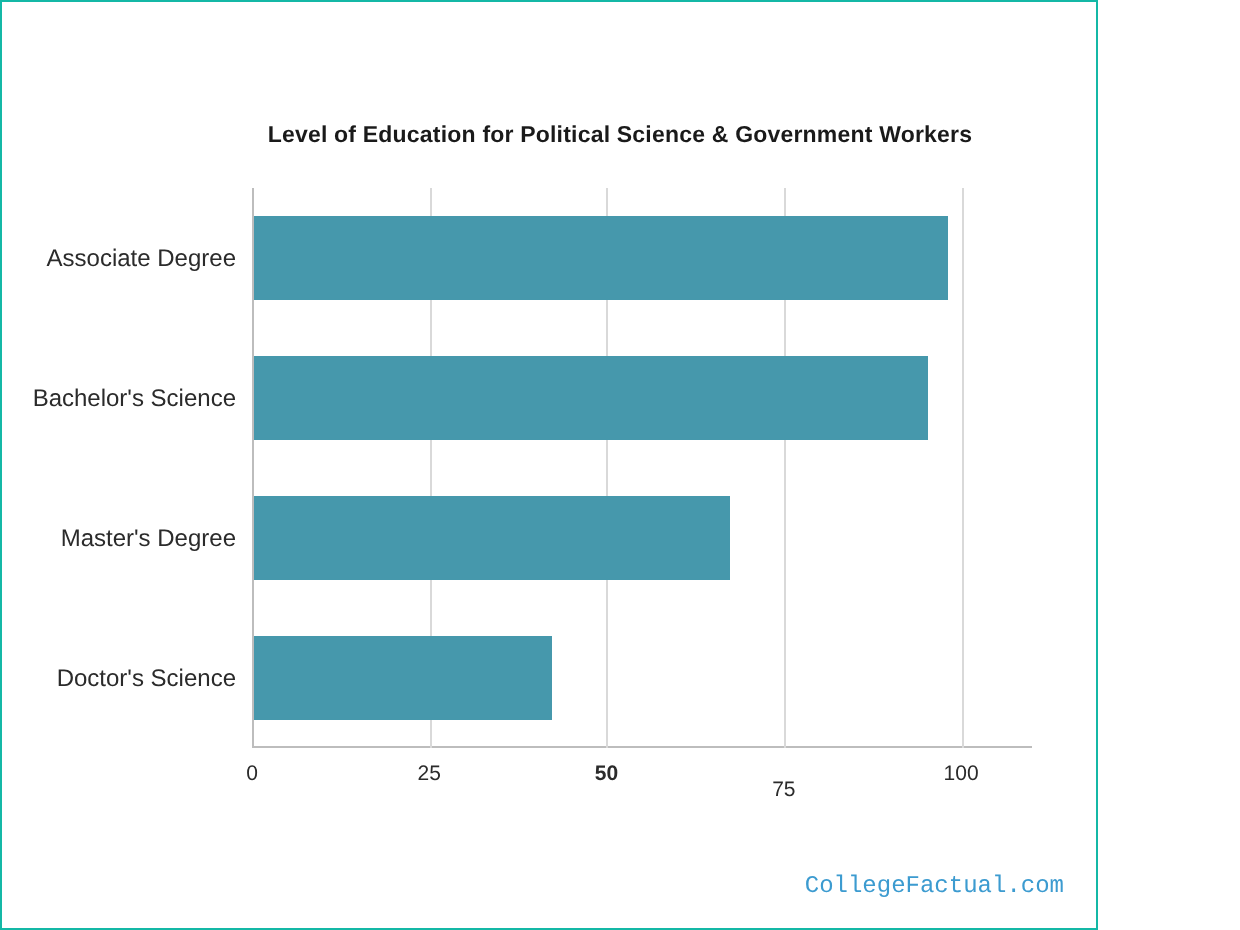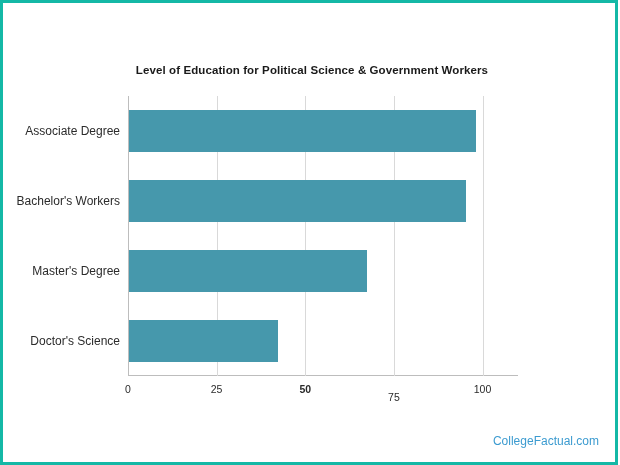--- a/index.html
+++ b/index.html
@@ -8,24 +8,24 @@
   }
   body {
     width: 620px;
     height: 465px;
     background: #ffffff;
     font-family: "Liberation Sans", sans-serif;
     overflow: hidden;
   }
   #page {
     position: relative;
-    width: 618px;
+    width: 549px;
     height: 465px;
     box-sizing: border-box;
-    border: 3px solid #14b8a6;
+    border: 1px solid #14b8a6;
     background: #ffffff;
   }
   #chart-title {
     position: absolute;
     top: 61px;
     left: 0;
     width: 618px;
     text-align: center;
     font-size: 11.5px;
     font-weight: bold;
@@ -92,21 +92,21 @@
     transform: translateX(-50%);
     font-size: 10.5px;
     color: #2b2b2b;
   }
   #watermark {
     position: absolute;
     right: 16px;
     bottom: 14px;
     font-size: 12px;
     color: #3c9bd0;
-    font-family: Liberation Sans, sans-serif;
+    font-family: Liberation Mono, monospace;
   }
 </style>
 </head>
 <body>
 
 <div id="page">
 
   <div id="chart-title">Level of Education for Political Science &amp; Government Workers</div>
 
   <div id="plot">
@@ -117,21 +117,21 @@
         <div class="grid-line" style="left: 177.273px;"></div>
         <div class="grid-line" style="left: 265.909px;"></div>
         <div class="grid-line" style="left: 354.545px;"></div>
       </div>
     <div id="bars">
         <div class="bar-row" style="top: 0px; height: 70px; width: 390px;">
           <div class="cat-label">Associate Degree</div>
           <div class="bar" style="width: 347.455px; background: rgb(70, 152, 172);"></div>
         </div>
         <div class="bar-row" style="top: 70px; height: 70px; width: 390px;">
-          <div class="cat-label">Bachelor's Workers</div>
+          <div class="cat-label">Bachelor's Science</div>
           <div class="bar" style="width: 336.818px; background: rgb(70, 152, 172);"></div>
         </div>
         <div class="bar-row" style="top: 140px; height: 70px; width: 390px;">
           <div class="cat-label">Master's Degree</div>
           <div class="bar" style="width: 237.545px; background: rgb(70, 152, 172);"></div>
         </div>
         <div class="bar-row" style="top: 210px; height: 70px; width: 390px;">
           <div class="cat-label">Doctor's Science</div>
           <div class="bar" style="width: 148.909px; background: rgb(70, 152, 172);"></div>
         </div>

